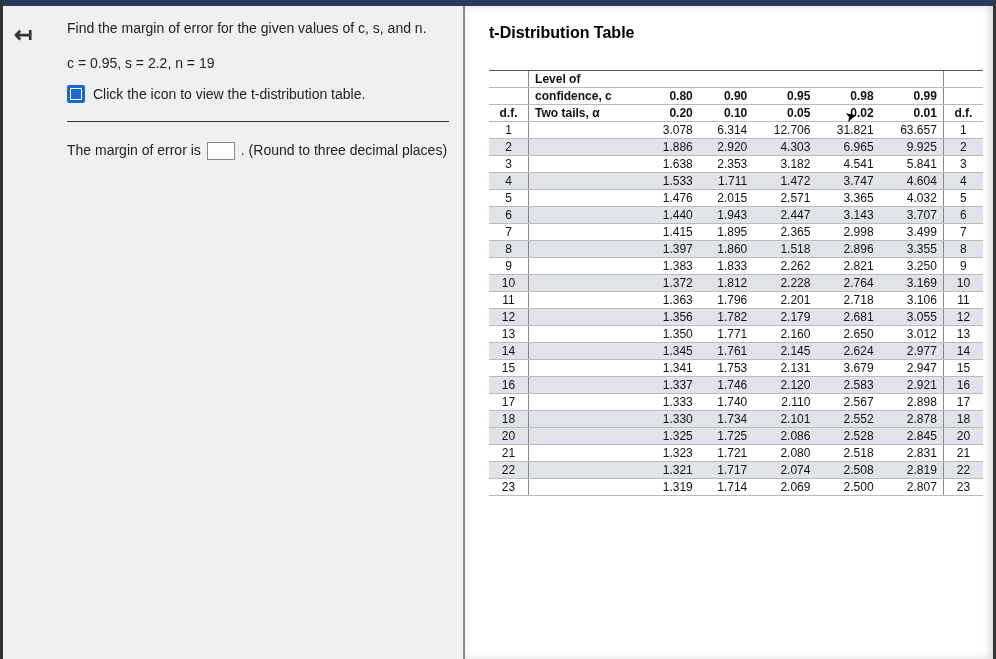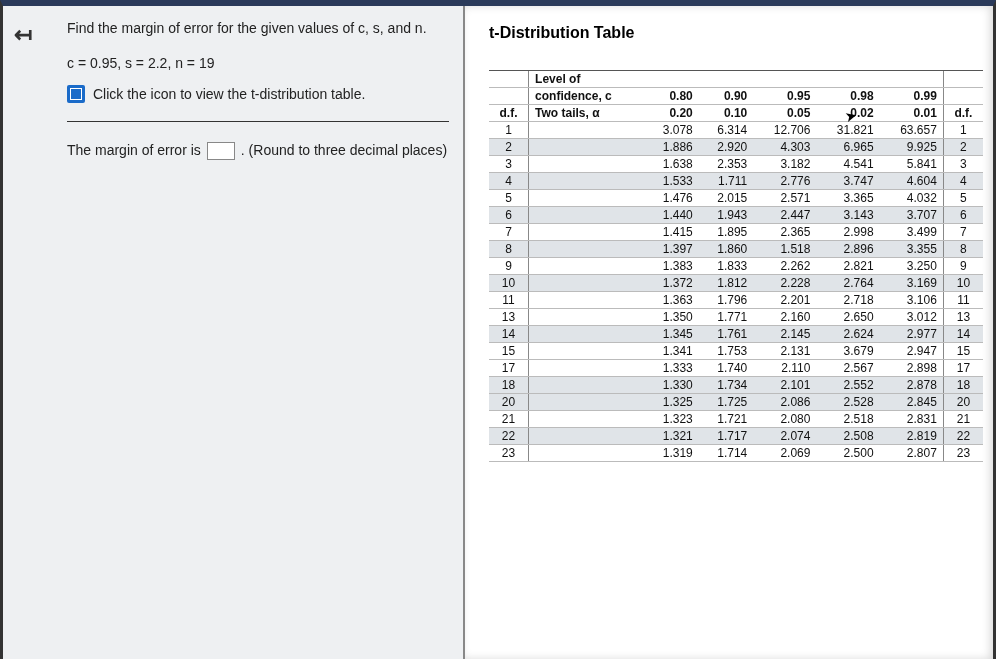--- a/index.html
+++ b/index.html
@@ -183,21 +183,21 @@
               <td>3.182</td>
               <td>4.541</td>
               <td>5.841</td>
               <td class="df-right">3</td>
             </tr>
             <tr class="shade">
               <td class="df-left">4</td>
               <td></td>
               <td>1.533</td>
               <td>1.711</td>
-              <td>2.776</td>
+              <td>1.472</td>
               <td>3.747</td>
               <td>4.604</td>
               <td class="df-right">4</td>
             </tr>
             <tr>
               <td class="df-left">5</td>
               <td></td>
               <td>1.476</td>
               <td>2.015</td>
               <td>2.571</td>
@@ -258,20 +258,30 @@
             <tr>
               <td class="df-left">11</td>
               <td></td>
               <td>1.363</td>
               <td>1.796</td>
               <td>2.201</td>
               <td>2.718</td>
               <td>3.106</td>
               <td class="df-right">11</td>
             </tr>
+            <tr class="shade">
+              <td class="df-left">12</td>
+              <td></td>
+              <td>1.356</td>
+              <td>1.782</td>
+              <td>2.179</td>
+              <td>2.681</td>
+              <td>3.055</td>
+              <td class="df-right">12</td>
+            </tr>
             <tr>
               <td class="df-left">13</td>
               <td></td>
               <td>1.350</td>
               <td>1.771</td>
               <td>2.160</td>
               <td>2.650</td>
               <td>3.012</td>
               <td class="df-right">13</td>
             </tr>
@@ -287,20 +297,30 @@
             </tr>
             <tr>
               <td class="df-left">15</td>
               <td></td>
               <td>1.341</td>
               <td>1.753</td>
               <td>2.131</td>
               <td>3.679</td>
               <td>2.947</td>
               <td class="df-right">15</td>
+            </tr>
+            <tr class="shade">
+              <td class="df-left">16</td>
+              <td></td>
+              <td>1.337</td>
+              <td>1.746</td>
+              <td>2.120</td>
+              <td>2.583</td>
+              <td>2.921</td>
+              <td class="df-right">16</td>
             </tr>
             <tr>
               <td class="df-left">17</td>
               <td></td>
               <td>1.333</td>
               <td>1.740</td>
               <td>2.110</td>
               <td>2.567</td>
               <td>2.898</td>
               <td class="df-right">17</td>

